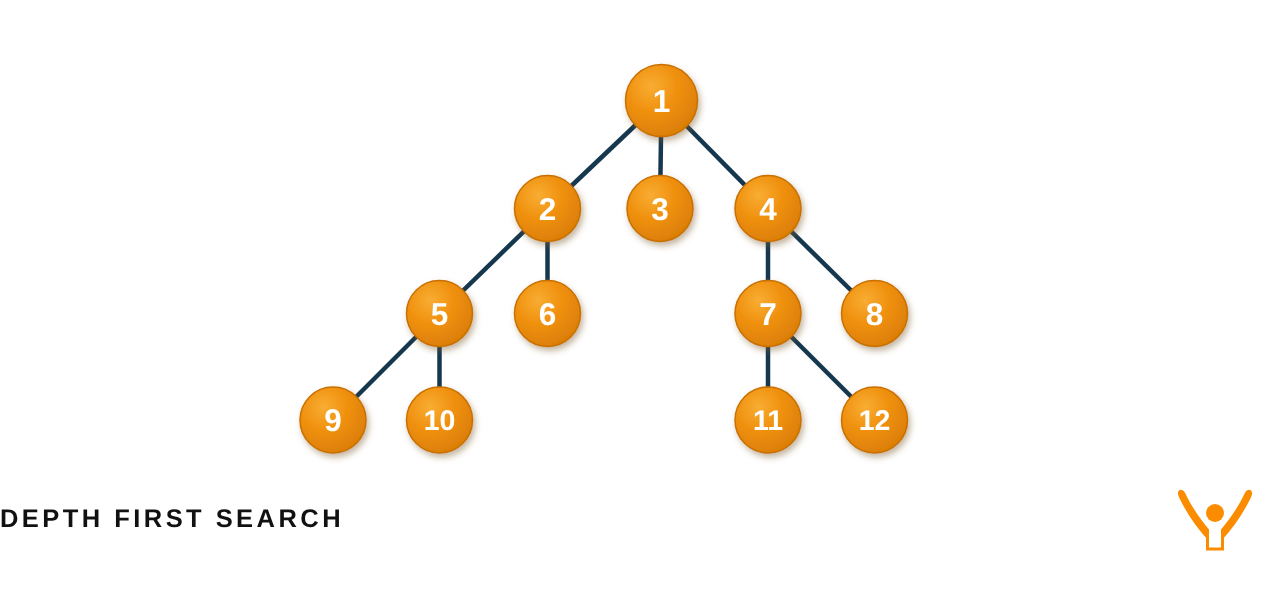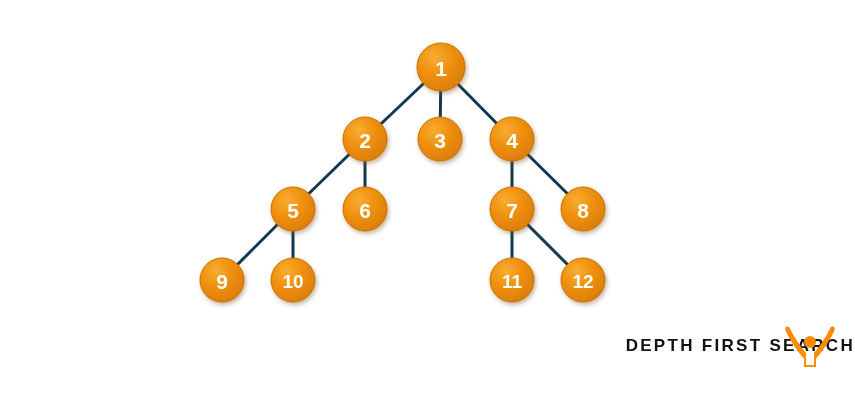--- a/index.html
+++ b/index.html
@@ -28,21 +28,21 @@
     fill: #ffffff;
     text-anchor: middle;
     dominant-baseline: central;
     paint-order: stroke;
   }
   #diagram-title {
     position: absolute;
     left: 0;
     right: 0;
     top: 336px;
-    text-align: right;
+    text-align: left;
     font-family: "Liberation Sans", sans-serif;
     font-weight: bold;
     font-size: 17px;
     letter-spacing: 2.3px;
     color: #111111;
     white-space: nowrap;
   }
   #brand-logo {
     position: absolute;
     left: 782px;

